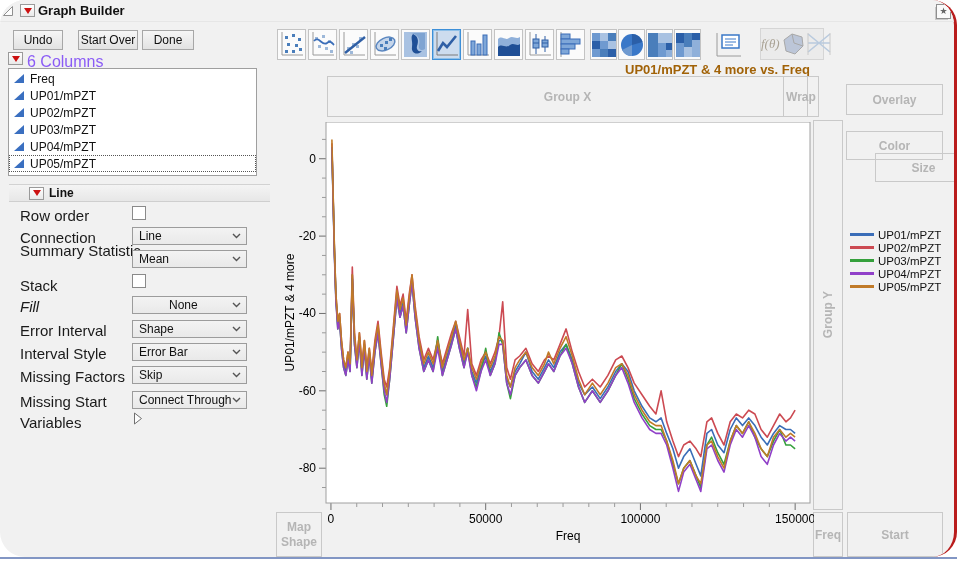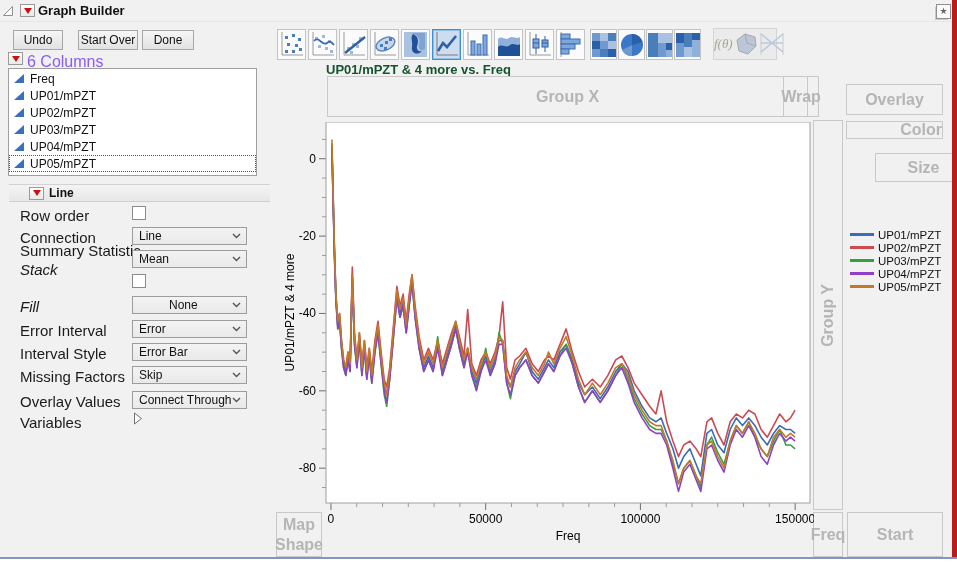--- a/index.html
+++ b/index.html
@@ -1,18 +1,18 @@
 <!DOCTYPE html>
 <html><head>
 <meta charset="utf-8">
 <style>
   * { margin:0; padding:0; box-sizing:border-box; }
   body { font-family:"Liberation Sans","DejaVu Sans",sans-serif; background:#ffffff; }
   .window { position:relative; width:957px; height:557px; background:#f1f1f1; overflow:hidden;
-            border-right:5px solid #b91c1c; }
+            border-right:3px solid #b91c1c;border-radius:25px; }
   .titlebar { position:absolute; left:0; top:0; width:957px; height:22px; background:#f1f1f1;
               border-bottom:1px solid #e6e6e6; }
   .title-text { position:absolute; left:38px; top:3px; font-size:13px; font-weight:bold; color:#111; }
   .disc-tri { position:absolute; width:11px; height:11px; }
   .redtri-btn { position:absolute; width:15px; height:13px; background:linear-gradient(#ffffff,#e9e9e9);
                 border:1px solid #9a9a9a; display:flex; align-items:center; justify-content:center; }
   .redtri-btn .tri { width:0; height:0; border-left:4px solid transparent; border-right:4px solid transparent;
                      border-top:6px solid #cc1111; }
   .pin-btn { position:absolute; left:936px; top:4px; width:15px; height:15px; border:1px solid #8f8f8f;
              background:#fafafa; font-size:9px; color:#666; text-align:center; line-height:13px;
@@ -32,25 +32,25 @@
   .prop-label { position:absolute; left:20px; font-size:15px; color:#1a1a1a; }
   .checkbox { position:absolute; left:132px; width:14px; height:14px; background:#fff; border:1px solid #8a8a8a; }
   .select { position:absolute; left:132px; width:115px; height:18px; background:linear-gradient(#f3f3f3,#e9e9e9);
             border:1px solid #9c9c9c; display:flex; align-items:center; justify-content:space-between;
             padding:0 5px 0 6px; font-size:12px; color:#111; }
   .gallery-btn { position:absolute; top:29px; width:29px; height:31px; background:#fbfbfb; border:1px solid #c3c3c3;
                  display:flex; align-items:center; justify-content:center; }
   .gallery-btn.sm { width:27px; }
   .gallery-btn.selected { background:#cddcee; border:1px solid #3d8fd8; box-shadow:0 0 0 1px #8fc0e8 inset; }
   .gallery-plain { position:absolute; top:29px; display:flex; align-items:center; justify-content:center; }
-  .disabled-group { position:absolute; left:713px; top:28px; width:64px; height:32px; background:#ebebeb;
+  .disabled-group { position:absolute; left:760px; top:28px; width:64px; height:32px; background:#ebebeb;
                     border:1px solid #d5d5d5; display:flex; align-items:center; justify-content:space-around; }
-  .chart-title { position:absolute; left:326px; top:62px; width:484px; text-align:left; font-size:13px;
-                 font-weight:bold; color:#14532d; }
-  .zone { position:absolute; border:1px solid #c9c9c9; color:#b5b5b5; font-size:16px; font-weight:600;
+  .chart-title { position:absolute; left:326px; top:62px; width:484px; text-align:right; font-size:13px;
+                 font-weight:bold; color:#a16207; }
+  .zone { position:absolute; border:1px solid #c9c9c9; color:#b5b5b5; font-size:12px; font-weight:600;
           display:flex; align-items:center; justify-content:center; text-align:center; }
   .zone.vert span { writing-mode:vertical-rl; transform:rotate(180deg); }
   .legend { position:absolute; left:850px; top:228px; }
   .legend-row { display:flex; align-items:center; gap:4px; height:13px; }
   .legend-swatch { width:24px; height:3px; }
   .legend-label { font-size:11.5px; color:#111; }
   .bottom-line { position:absolute; left:0; top:557px; width:957px; height:2px; background:#8296c4; }
   svg text { font-family:"Liberation Sans","DejaVu Sans",sans-serif; }
 </style>
 </head>
@@ -139,34 +139,34 @@
   </div>
 
   <span class="prop-label" style="top:242px;">Summary Statistic</span>
   <div class="select" style="top:250px;">
     <span>Mean</span>
     <svg width="9" height="6" viewBox="0 0 9 6">
         <path d="M1,1 L4.5,4.5 L8,1" fill="none" stroke="#555" stroke-width="1.4"></path>
       </svg>
   </div>
 
-  <span class="prop-label" style="top:261px;font-style:italic;">Stack</span>
+  <span class="prop-label" style="top:277px;">Stack</span>
   <div class="checkbox" style="top:274px;"></div>
 
   <span class="prop-label" style="top:298px;font-style:italic;">Fill</span>
   <div class="select" style="top:296px;padding-left:36px;">
     <span>None</span>
     <svg width="9" height="6" viewBox="0 0 9 6">
         <path d="M1,1 L4.5,4.5 L8,1" fill="none" stroke="#555" stroke-width="1.4"></path>
       </svg>
   </div>
 
   <span class="prop-label" style="top:322px;">Error Interval</span>
   <div class="select" style="top:320px;">
-    <span>Error</span>
+    <span>Shape</span>
     <svg width="9" height="6" viewBox="0 0 9 6">
         <path d="M1,1 L4.5,4.5 L8,1" fill="none" stroke="#555" stroke-width="1.4"></path>
       </svg>
   </div>
 
   <span class="prop-label" style="top:345px;">Interval Style</span>
   <div class="select" style="top:343px;">
     <span>Error Bar</span>
     <svg width="9" height="6" viewBox="0 0 9 6">
         <path d="M1,1 L4.5,4.5 L8,1" fill="none" stroke="#555" stroke-width="1.4"></path>
@@ -174,21 +174,21 @@
   </div>
 
   <span class="prop-label" style="top:368px;">Missing Factors</span>
   <div class="select" style="top:366px;">
     <span>Skip</span>
     <svg width="9" height="6" viewBox="0 0 9 6">
         <path d="M1,1 L4.5,4.5 L8,1" fill="none" stroke="#555" stroke-width="1.4"></path>
       </svg>
   </div>
 
-  <span class="prop-label" style="top:393px;">Overlay Values</span>
+  <span class="prop-label" style="top:393px;">Missing Start</span>
   <div class="select" style="top:391px;">
     <span>Connect Through</span>
     <svg width="9" height="6" viewBox="0 0 9 6">
         <path d="M1,1 L4.5,4.5 L8,1" fill="none" stroke="#555" stroke-width="1.4"></path>
       </svg>
   </div>
 
   <span class="prop-label" style="top:414px;">Variables</span>
   <svg style="position:absolute; left:133px; top:412px;" width="10" height="13" viewBox="0 0 10 13">
     <polygon points="1.5,1 8.5,6.5 1.5,12" fill="#fdfdfd" stroke="#707070"></polygon>
@@ -371,21 +371,21 @@
 
   <div class="zone" style="left:327px; top:76px; width:481px; height:41px;">
     <span>Group X</span>
   </div>
   <div class="zone" style="left:783px; top:76px; width:36px; height:41px;">
     <span>Wrap</span>
   </div>
   <div class="zone" style="left:846px; top:84px; width:97px; height:31px;">
     <span>Overlay</span>
   </div>
-  <div class="zone" style="left:846px; top:121px; width:97px; height:18px;justify-content:flex-end;">
+  <div class="zone" style="left:846px; top:131px; width:97px; height:29px;">
     <span>Color</span>
   </div>
   <div class="zone" style="left:875px; top:153px; width:97px; height:29px;">
     <span>Size</span>
   </div>
   <div class="zone vert" style="left:813px; top:120px; width:30px; height:390px;">
     <span>Group Y</span>
   </div>
   <div class="zone" style="left:276px; top:512px; width:46px; height:45px; line-height:1.25;">
     <span>Map Shape</span>

